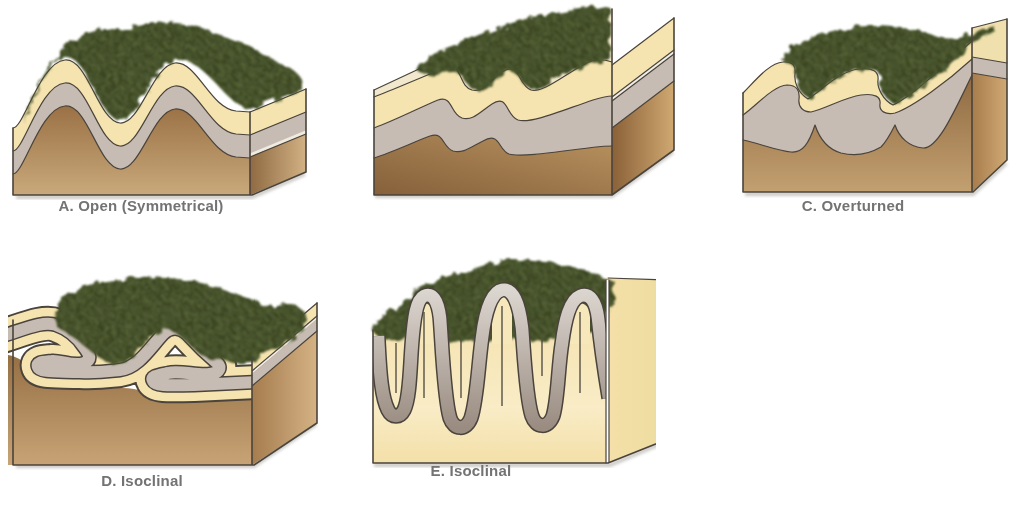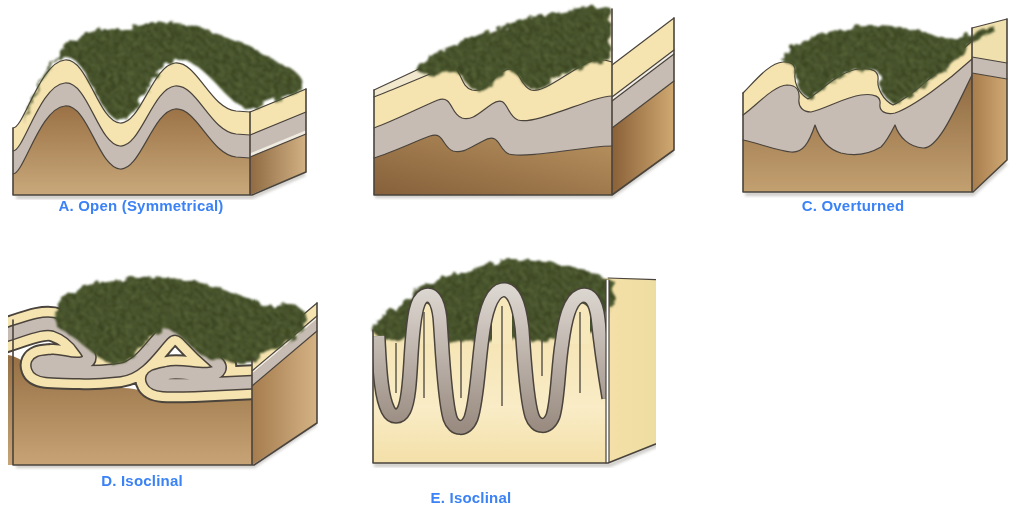--- a/index.html
+++ b/index.html
@@ -1,20 +1,20 @@
 <!DOCTYPE html>
 <html><head>
 <meta charset="utf-8">
 <style>
   html,body{margin:0;padding:0;background:#fff;}
   #canvas{position:relative;width:1024px;height:510px;background:#ffffff;overflow:hidden;
           font-family:"Liberation Sans", sans-serif;}
   .panel-svg{position:absolute;}
   .cap{position:absolute;width:260px;text-align:center;font-weight:bold;font-size:15px;
-       color:#3b82f6;letter-spacing:0.2px;}
+       color:#737373;letter-spacing:0.2px;}
   .ol{stroke:#4a443c;stroke-width:1.2;fill:none;stroke-linecap:round;stroke-linejoin:round;}
   .ol2{stroke:#4a443c;stroke-width:1.6;fill:none;stroke-linecap:round;stroke-linejoin:round;}
   .cream{fill:#f5e3b0;}
   .creamsurf{fill:#f1e8cd;}
   .grayband{fill:#c7bcb4;}
   .palegap{stroke:#efebe1;stroke-width:3;fill:none;}
   .veg{fill:#3a4522;}
   .shadow{stroke:#8e8a82;stroke-width:4;fill:none;opacity:.45;}
 </style>
 </head>
@@ -282,15 +282,15 @@
     <g>
       <line x1="241.5" y1="32" x2="241.5" y2="215" stroke="#ffffff" stroke-width="3"></line>
       <path class="ol" d="M240,32 L240,215 M243,32 L243,214"></path>
       <path class="ol2" d="M7,82 L7,215 L242,215 L307,189 L304,32"></path>
     </g>
   </svg>
 
   <div class="cap" style="left:11px;top:197px">A. Open (Symmetrical)</div>
   <div class="cap" style="left:723px;top:197px">C. Overturned</div>
   <div class="cap" style="left:12px;top:472px">D. Isoclinal</div>
-  <div class="cap" style="left:341px;top:489px">E. Isoclinal</div>
+  <div class="cap" style="left:341px;top:462px">E. Isoclinal</div>
 
 </div>
 
 </body></html>

